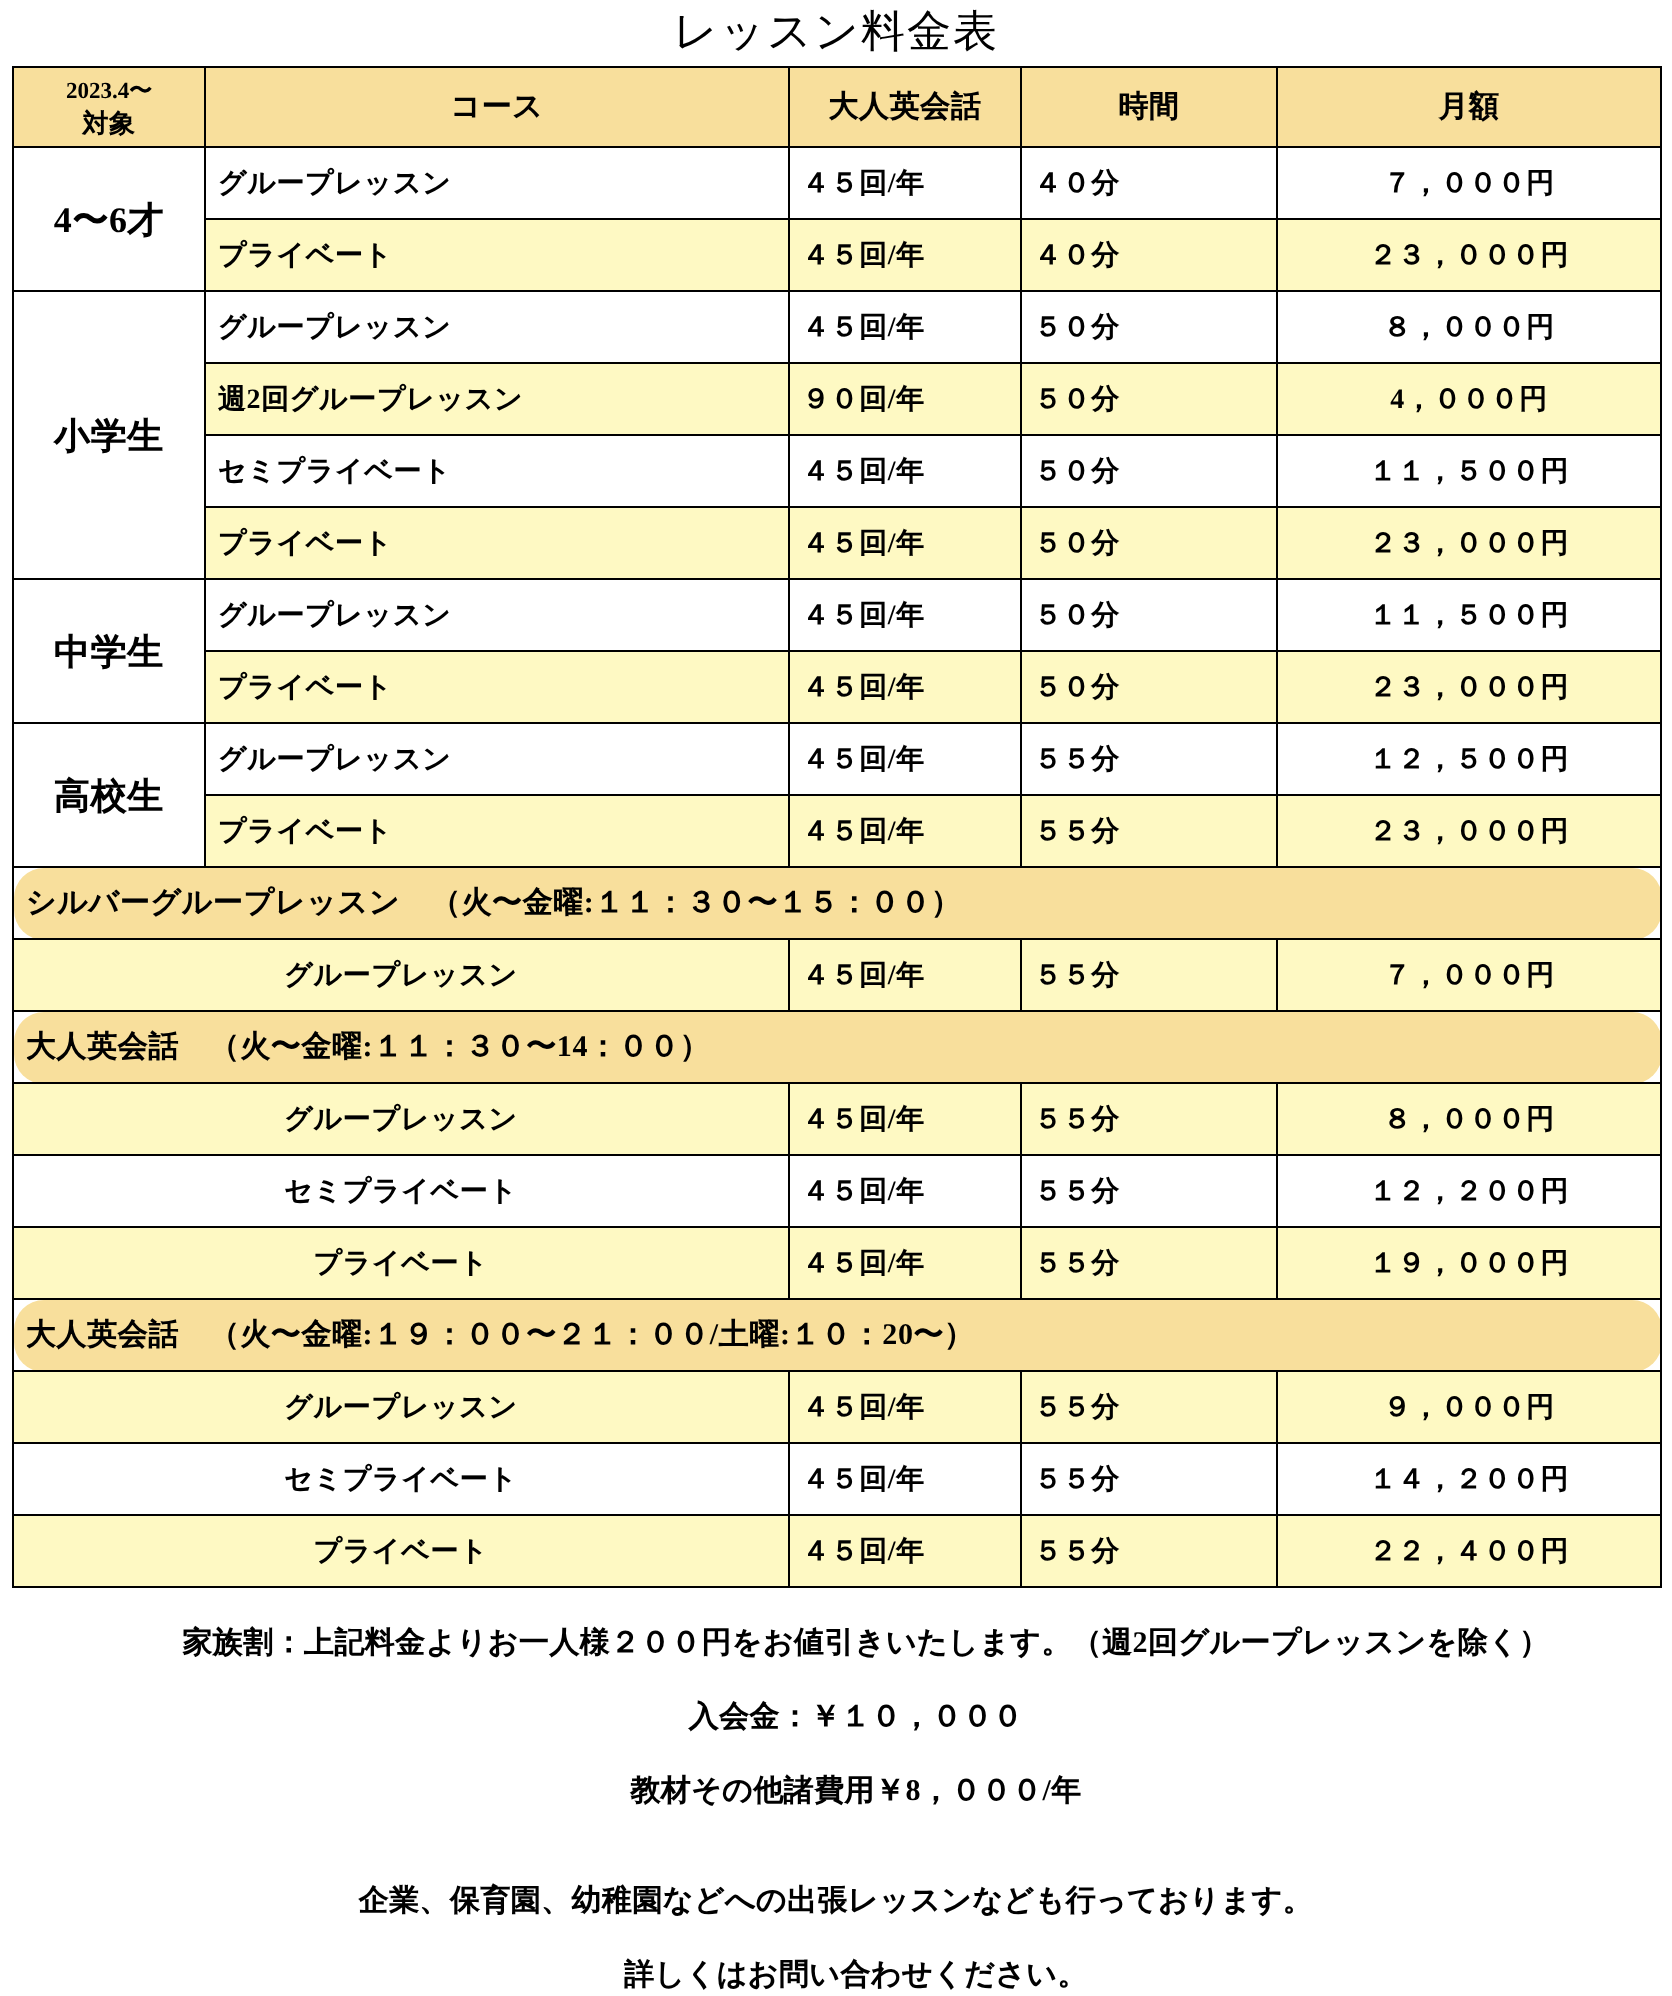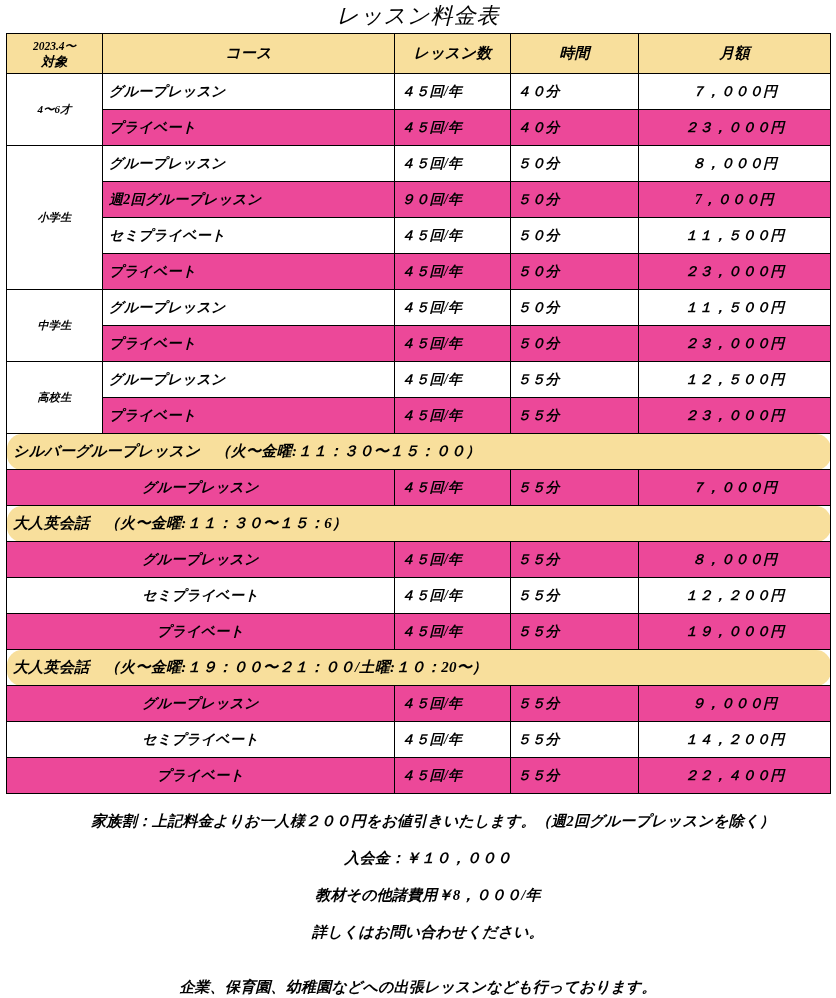--- a/index.html
+++ b/index.html
@@ -13,21 +13,20 @@
     font-family: "Liberation Serif", "DejaVu Serif", serif;
     color: #000000;
     overflow: hidden;
   }
 
   .page {
     position: relative;
     width: 836px;
     height: 712px;
     box-sizing: border-box;
-    font-style: italic;
   }
 
   
   .title {
     text-align: center;
     font-size: 22px;
     line-height: 30px;
     font-weight: 400;
     letter-spacing: 1px;
     padding-top: 1px;
@@ -55,41 +54,41 @@
 
   
   col.c-target  { width: 96px;  }
   col.c-course  { width: 292px; }
   col.c-count   { width: 116px; }
   col.c-time    { width: 128px; }
   col.c-price   { width: 192px; }
 
   
   .fill-yellow { background: #f8df9c; }
-  .fill-green  { background: #ec4899; }
+  .fill-green  { background: #fef9c3; }
   .fill-white  { background: #ffffff; }
 
   
   .hdr td {
     height: 46px;
     text-align: center;
     font-weight: bold;
     font-size: 15px;
   }
   .hdr td.target-head {
     font-size: 12px;
     line-height: 15px;
     padding: 2px 6px;
   }
   .hdr td.target-head .yr { display: block; font-size: 11.5px; letter-spacing: 0; }
   .hdr td.target-head .lb { display: block; font-size: 13px; }
 
   td.target-cell {
     text-align: center;
-    font-size: 11px;
+    font-size: 18px;
     background: #ffffff;
   }
   td.course-cell {
     text-align: left;
     padding-left: 8px;
   }
   td.course-center {
     text-align: center;
   }
   td.count-cell, td.time-cell {
@@ -140,21 +139,21 @@
       <col class="c-time">
       <col class="c-price">
     </colgroup>
     <tbody id="fee-body">
       <tr class="hdr">
         <td class="fill-yellow target-head">
           <span class="yr">2023.4〜</span>
           <span class="lb">対象</span>
         </td>
         <td class="fill-yellow">コース</td>
-        <td class="fill-yellow">レッスン数</td>
+        <td class="fill-yellow">大人英会話</td>
         <td class="fill-yellow">時間</td>
         <td class="fill-yellow">月額</td>
       </tr>
     <tr>
           <td class="target-cell" rowspan="2">4〜6才</td>
           <td class="course-cell fill-white">グループレッスン</td>
           <td class="count-cell fill-white">４５回/年</td>
           <td class="time-cell fill-white">４０分</td>
           <td class="price-cell fill-white">７，０００円</td>
         </tr>
@@ -168,21 +167,21 @@
           <td class="target-cell" rowspan="4">小学生</td>
           <td class="course-cell fill-white">グループレッスン</td>
           <td class="count-cell fill-white">４５回/年</td>
           <td class="time-cell fill-white">５０分</td>
           <td class="price-cell fill-white">８，０００円</td>
         </tr>
         <tr>
           <td class="course-cell fill-green">週2回グループレッスン</td>
           <td class="count-cell fill-green">９０回/年</td>
           <td class="time-cell fill-green">５０分</td>
-          <td class="price-cell fill-green">7，０００円</td>
+          <td class="price-cell fill-green">4，０００円</td>
         </tr>
         <tr>
           <td class="course-cell fill-white">セミプライベート</td>
           <td class="count-cell fill-white">４５回/年</td>
           <td class="time-cell fill-white">５０分</td>
           <td class="price-cell fill-white">１１，５００円</td>
         </tr>
         <tr>
           <td class="course-cell fill-green">プライベート</td>
           <td class="count-cell fill-green">４５回/年</td>
@@ -218,21 +217,21 @@
         <tr>
           <td class="band fill-yellow" colspan="5">シルバーグループレッスン　（火〜金曜:１１：３０〜１５：００）</td>
         </tr>
         <tr>
           <td class="course-center fill-green" colspan="2">グループレッスン</td>
           <td class="count-cell fill-green">４５回/年</td>
           <td class="time-cell fill-green">５５分</td>
           <td class="price-cell fill-green">７，０００円</td>
         </tr>
         <tr>
-          <td class="band fill-yellow" colspan="5">大人英会話　（火〜金曜:１１：３０〜１５：6）</td>
+          <td class="band fill-yellow" colspan="5">大人英会話　（火〜金曜:１１：３０〜14：００）</td>
         </tr>
         <tr>
           <td class="course-center fill-green" colspan="2">グループレッスン</td>
           <td class="count-cell fill-green">４５回/年</td>
           <td class="time-cell fill-green">５５分</td>
           <td class="price-cell fill-green">８，０００円</td>
         </tr>
         <tr>
           <td class="course-center fill-white" colspan="2">セミプライベート</td>
           <td class="count-cell fill-white">４５回/年</td>
@@ -266,17 +265,17 @@
           <td class="time-cell fill-green">５５分</td>
           <td class="price-cell fill-green">２２，４００円</td>
         </tr>
       </tbody>
   </table>
 
   <div class="notes" id="notes-container">
       <div class="note-line note-gap-top">家族割：上記料金よりお一人様２００円をお値引きいたします。（週2回グループレッスンを除く）</div>
       <div class="note-line note-gap">入会金：￥１０，０００</div>
       <div class="note-line note-gap">教材その他諸費用￥8，０００/年</div>
+      <div class="note-line note-gap-big">企業、保育園、幼稚園などへの出張レッスンなども行っております。</div>
       <div class="note-line note-gap">詳しくはお問い合わせください。</div>
-      <div class="note-line note-gap-big">企業、保育園、幼稚園などへの出張レッスンなども行っております。</div>
     </div>
 
 </div>
 
 </body></html>

